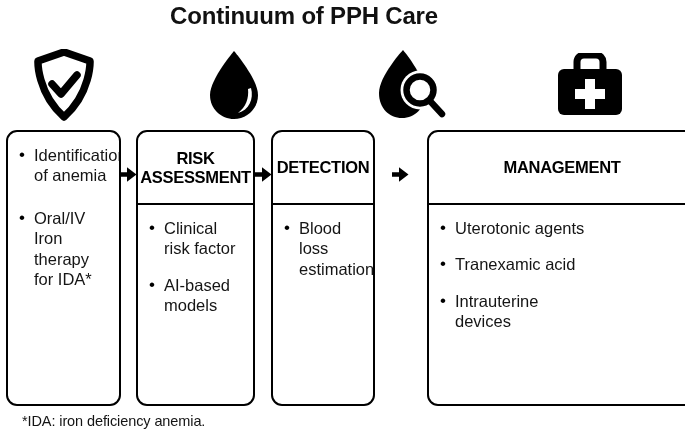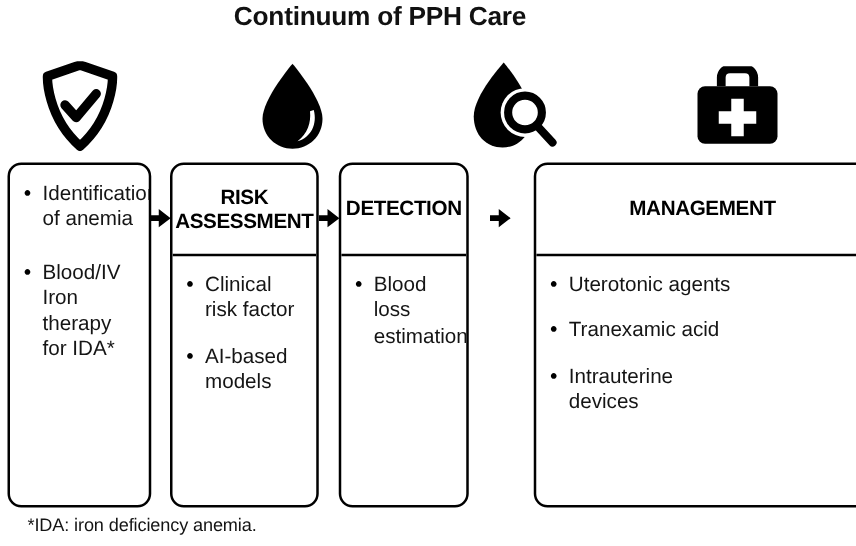--- a/index.html
+++ b/index.html
@@ -17,21 +17,21 @@
     -webkit-font-smoothing: antialiased;
   }
 
   
   #title {
     position: absolute;
     top: 2px;
     left: 0;
     width: 608px;
     text-align: center;
-    font-size: 21px;
+    font-size: 24px;
     font-weight: bold;
     letter-spacing: -0.2px;
     color: #111111;
   }
 
   
   #icon-row {
     position: absolute;
     top: 44px;
     left: 0;
@@ -162,21 +162,21 @@
       <path d="M30 26 L40 26 L40 36 L50 36 L50 46 L40 46 L40 56 L30 56 L30 46 L20 46 L20 36 L30 36 Z" fill="#fff"></path>
     </svg>
   </div>
 
 </div>
 
 <div class="stage wide-gap" style="left:6px; width:115px;">
   <div class="stage-body">
     <ul class="bullets">
       <li>Identification of anemia</li>
-      <li>Blood/IV Iron therapy for IDA*</li>
+      <li>Oral/IV Iron therapy for IDA*</li>
     </ul>
   </div>
 </div>
 
 <div class="arrow" style="left:120px;">
   <svg width="17" height="17" viewBox="0 0 17 17" aria-hidden="true">
     <path d="M0 6.2 H7 V1.2 L16.5 8.5 L7 15.8 V10.8 H0 Z" fill="#000"></path>
   </svg>
 </div>
 

